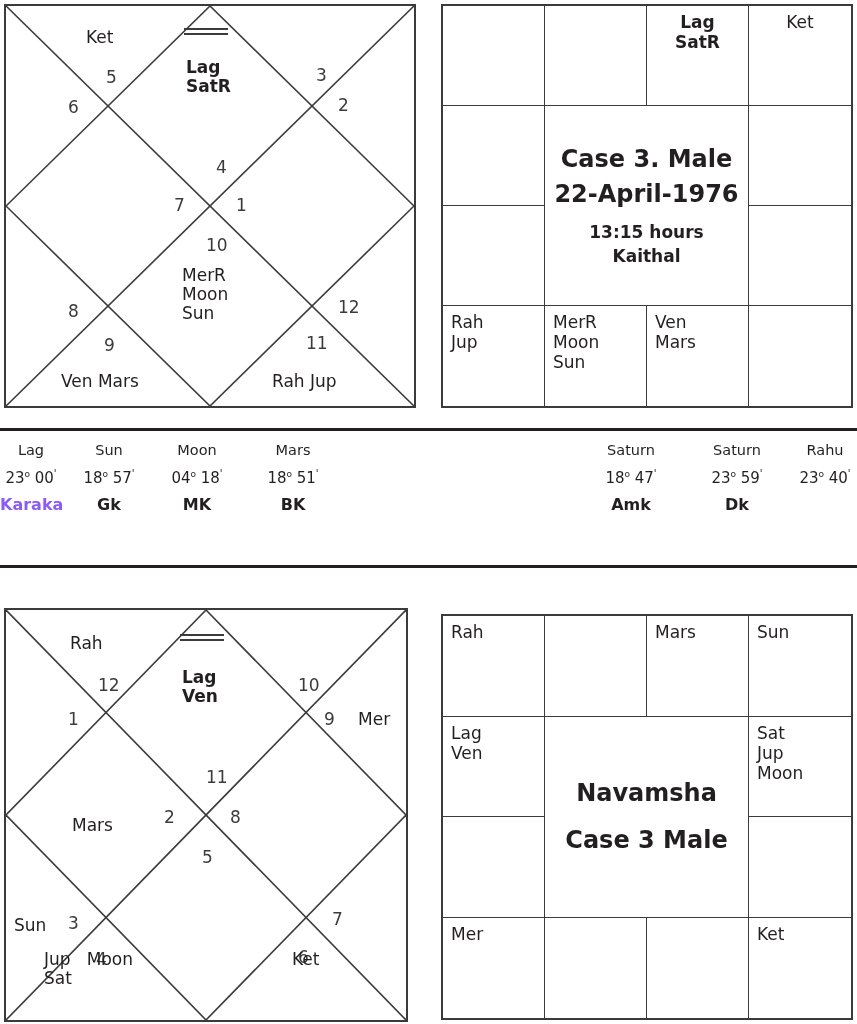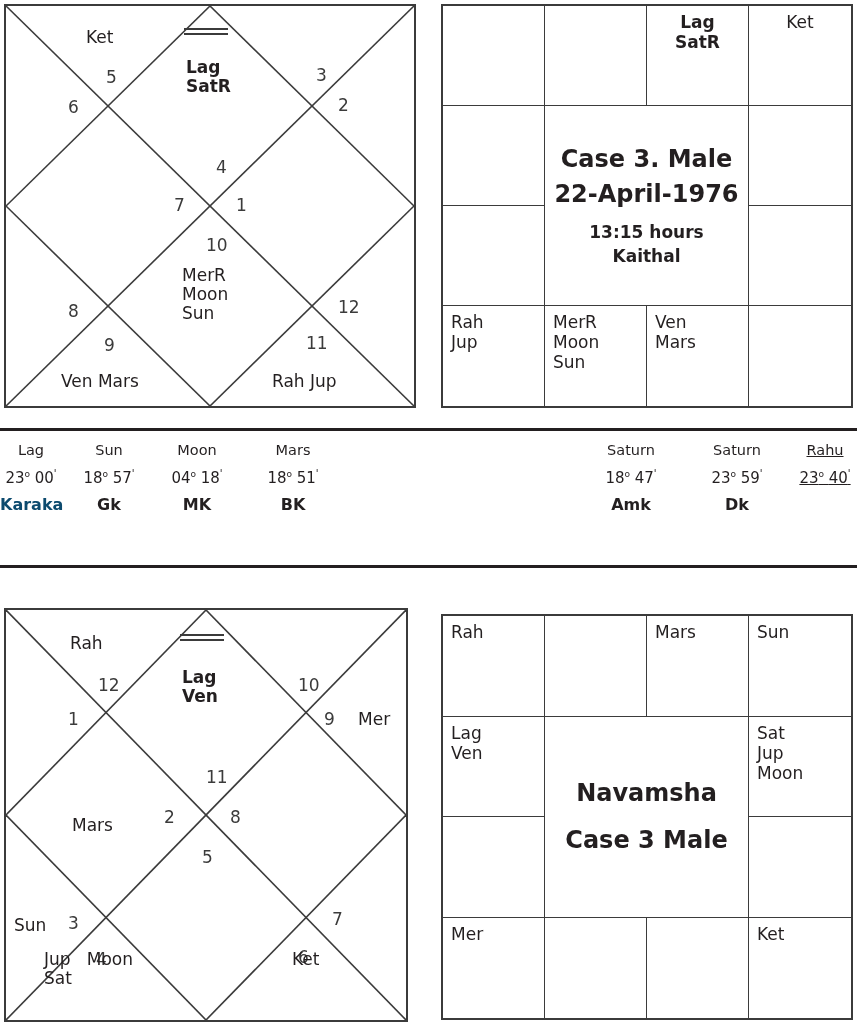--- a/index.html
+++ b/index.html
@@ -61,21 +61,21 @@
   .strip .rule { width: 857px; height: 3px; background: #231f20; }
   .planet-row {
     position: absolute; left: 0; top: 0; width: 857px; height: 118px;
   }
   .pcol { position: absolute; top: 0; text-align: center; }
   .pcol .pname { font-size: 14.5px; color: #231f20; }
   .pcol .pdeg  { font-size: 15px; margin-top: 10px; white-space: nowrap; }
   .pcol .pdeg .deg { font-size: 9px; vertical-align: super; }
   .pcol .pdeg .min { font-size: 10px; vertical-align: super; }
   .pcol .pkar  { font-size: 16px; font-weight: bold; margin-top: 8px; }
-  .pcol .pkar.faint { color: #0c4a6e; }
+  .pcol .pkar.faint { color: #8b5cf6; }
 </style>
 </head>
 <body>
 
 <div class="page">
 
   <div class="frame north" style="left:4px; top:4px; width:412px; height:404px;">
     <svg width="408" height="400" viewBox="0 0 408 400">
       <g stroke="#3b3b3b" stroke-width="1.6" fill="none">
         <line x1="0" y1="0" x2="408" y2="400"></line>
@@ -178,21 +178,21 @@
         <div class="pdeg"><span>18</span><span class="deg">o</span> <span>47</span><span class="min">'</span></div>
         <div class="pkar">Amk</div>
       </div>
 
       <div class="pcol" style="left:702px; width:70px;">
         <div class="pname">Saturn</div>
         <div class="pdeg"><span>23</span><span class="deg">o</span> <span>59</span><span class="min">'</span></div>
         <div class="pkar">Dk</div>
       </div>
 
-      <div class="pcol" style="left:794px; width:62px;text-decoration:underline;">
+      <div class="pcol" style="left:794px; width:62px;">
         <div class="pname">Rahu</div>
         <div class="pdeg"><span>23</span><span class="deg">o</span> <span>40</span><span class="min">'</span></div>
         <div class="pkar"></div>
       </div>
     </div>
     <div class="rule" style="position:absolute; top:137px;"></div>
   </div>
 
   <div class="frame north" style="left:4px; top:608px; width:404px; height:414px;">
     <svg width="400" height="410" viewBox="0 0 400 410">

